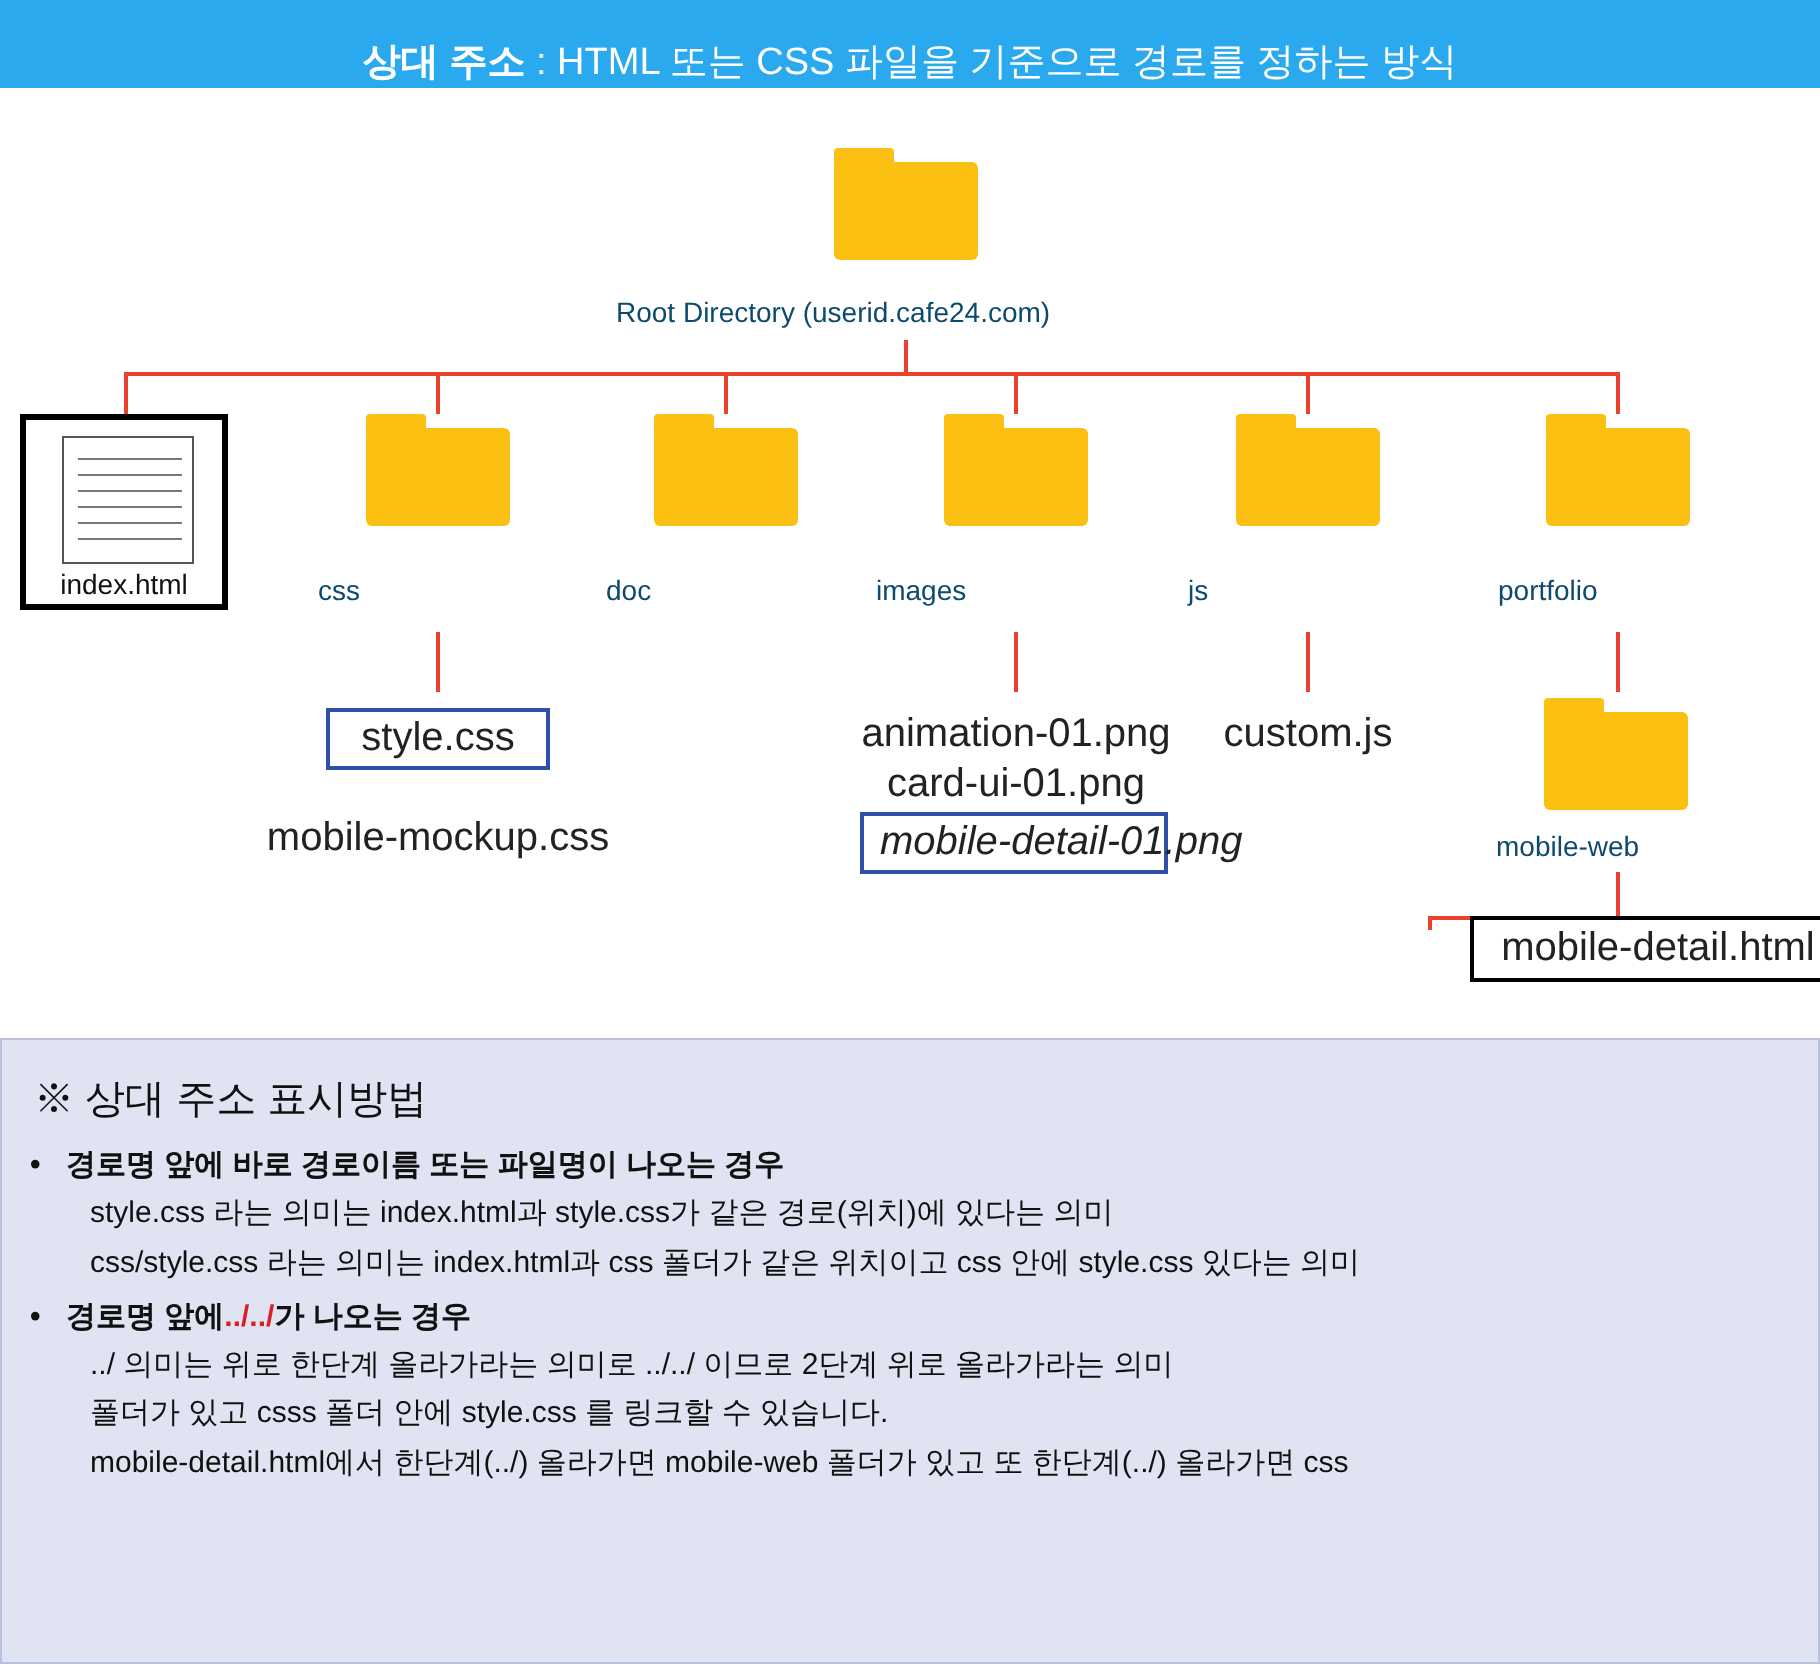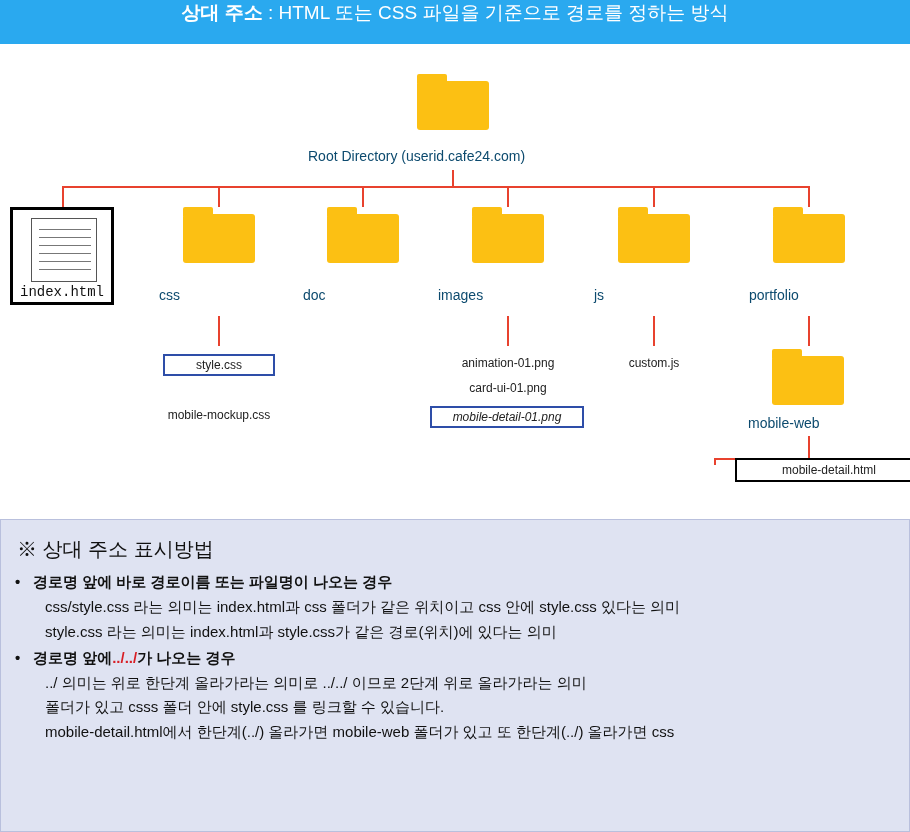--- a/index.html
+++ b/index.html
@@ -19,21 +19,21 @@
 
   
   #header-bar {
     position: absolute;
     left: 0;
     top: 0;
     width: 910px;
     height: 44px;
     background: #2aa9ef;
     display: flex;
-    align-items: flex-start;
+    align-items: flex-end;
     justify-content: center;
   }
   #header-title {
     font-size: 19px;
     color: #ffffff;
     letter-spacing: 0px;
     white-space: nowrap;
   }
   #header-title .accent {
     font-weight: bold;
@@ -75,21 +75,21 @@
   .node-label {
     position: absolute;
     font-size: 14px;
     color: #0c4a6e;
     text-align: left;
     white-space: nowrap;
   }
 
   .leaf-label {
     position: absolute;
-    font-size: 12px;
+    font-size: 20px;
     color: #222222;
     text-align: center;
     white-space: nowrap;
   }
 
   .boxed-blue {
     border: 2px solid #2e4ea8;
     padding: 2px 8px;
     background: #ffffff;
   }
@@ -139,21 +139,20 @@
     background: #777777;
   }
   #index-file-label {
     position: absolute;
     left: 0;
     top: 74px;
     width: 98px;
     text-align: center;
     font-size: 14px;
     color: #111111;
-    font-family: Liberation Mono, monospace;
   }
 
   
   #notes-panel {
     position: absolute;
     left: 0;
     top: 519px;
     width: 910px;
     height: 313px;
     background: #dfe3f2;
@@ -287,22 +286,22 @@
 </div>
 
 <div id="notes-panel">
   <div id="notes-title">※ 상대 주소 표시방법</div>
 
   <div class="note-group">
     <div class="note-head">
       <span class="bullet">•</span>
       <span>경로명 앞에 바로 경로이름 또는 파일명이 나오는 경우</span>
     </div>
+    <div class="note-line">style.css 라는 의미는 index.html과 style.css가 같은 경로(위치)에 있다는 의미</div>
     <div class="note-line">css/style.css 라는 의미는 index.html과 css 폴더가 같은 위치이고 css 안에 style.css 있다는 의미</div>
-    <div class="note-line">style.css 라는 의미는 index.html과 style.css가 같은 경로(위치)에 있다는 의미</div>
   </div>
 
   <div class="note-group">
     <div class="note-head">
       <span class="bullet">•</span>
       <span>경로명 앞에 </span>
         <span class="red">../../</span>
         <span> 가 나오는 경우</span>
     </div>
     <div class="note-line">../ 의미는 위로 한단계 올라가라는 의미로 ../../ 이므로 2단계 위로 올라가라는 의미</div>

